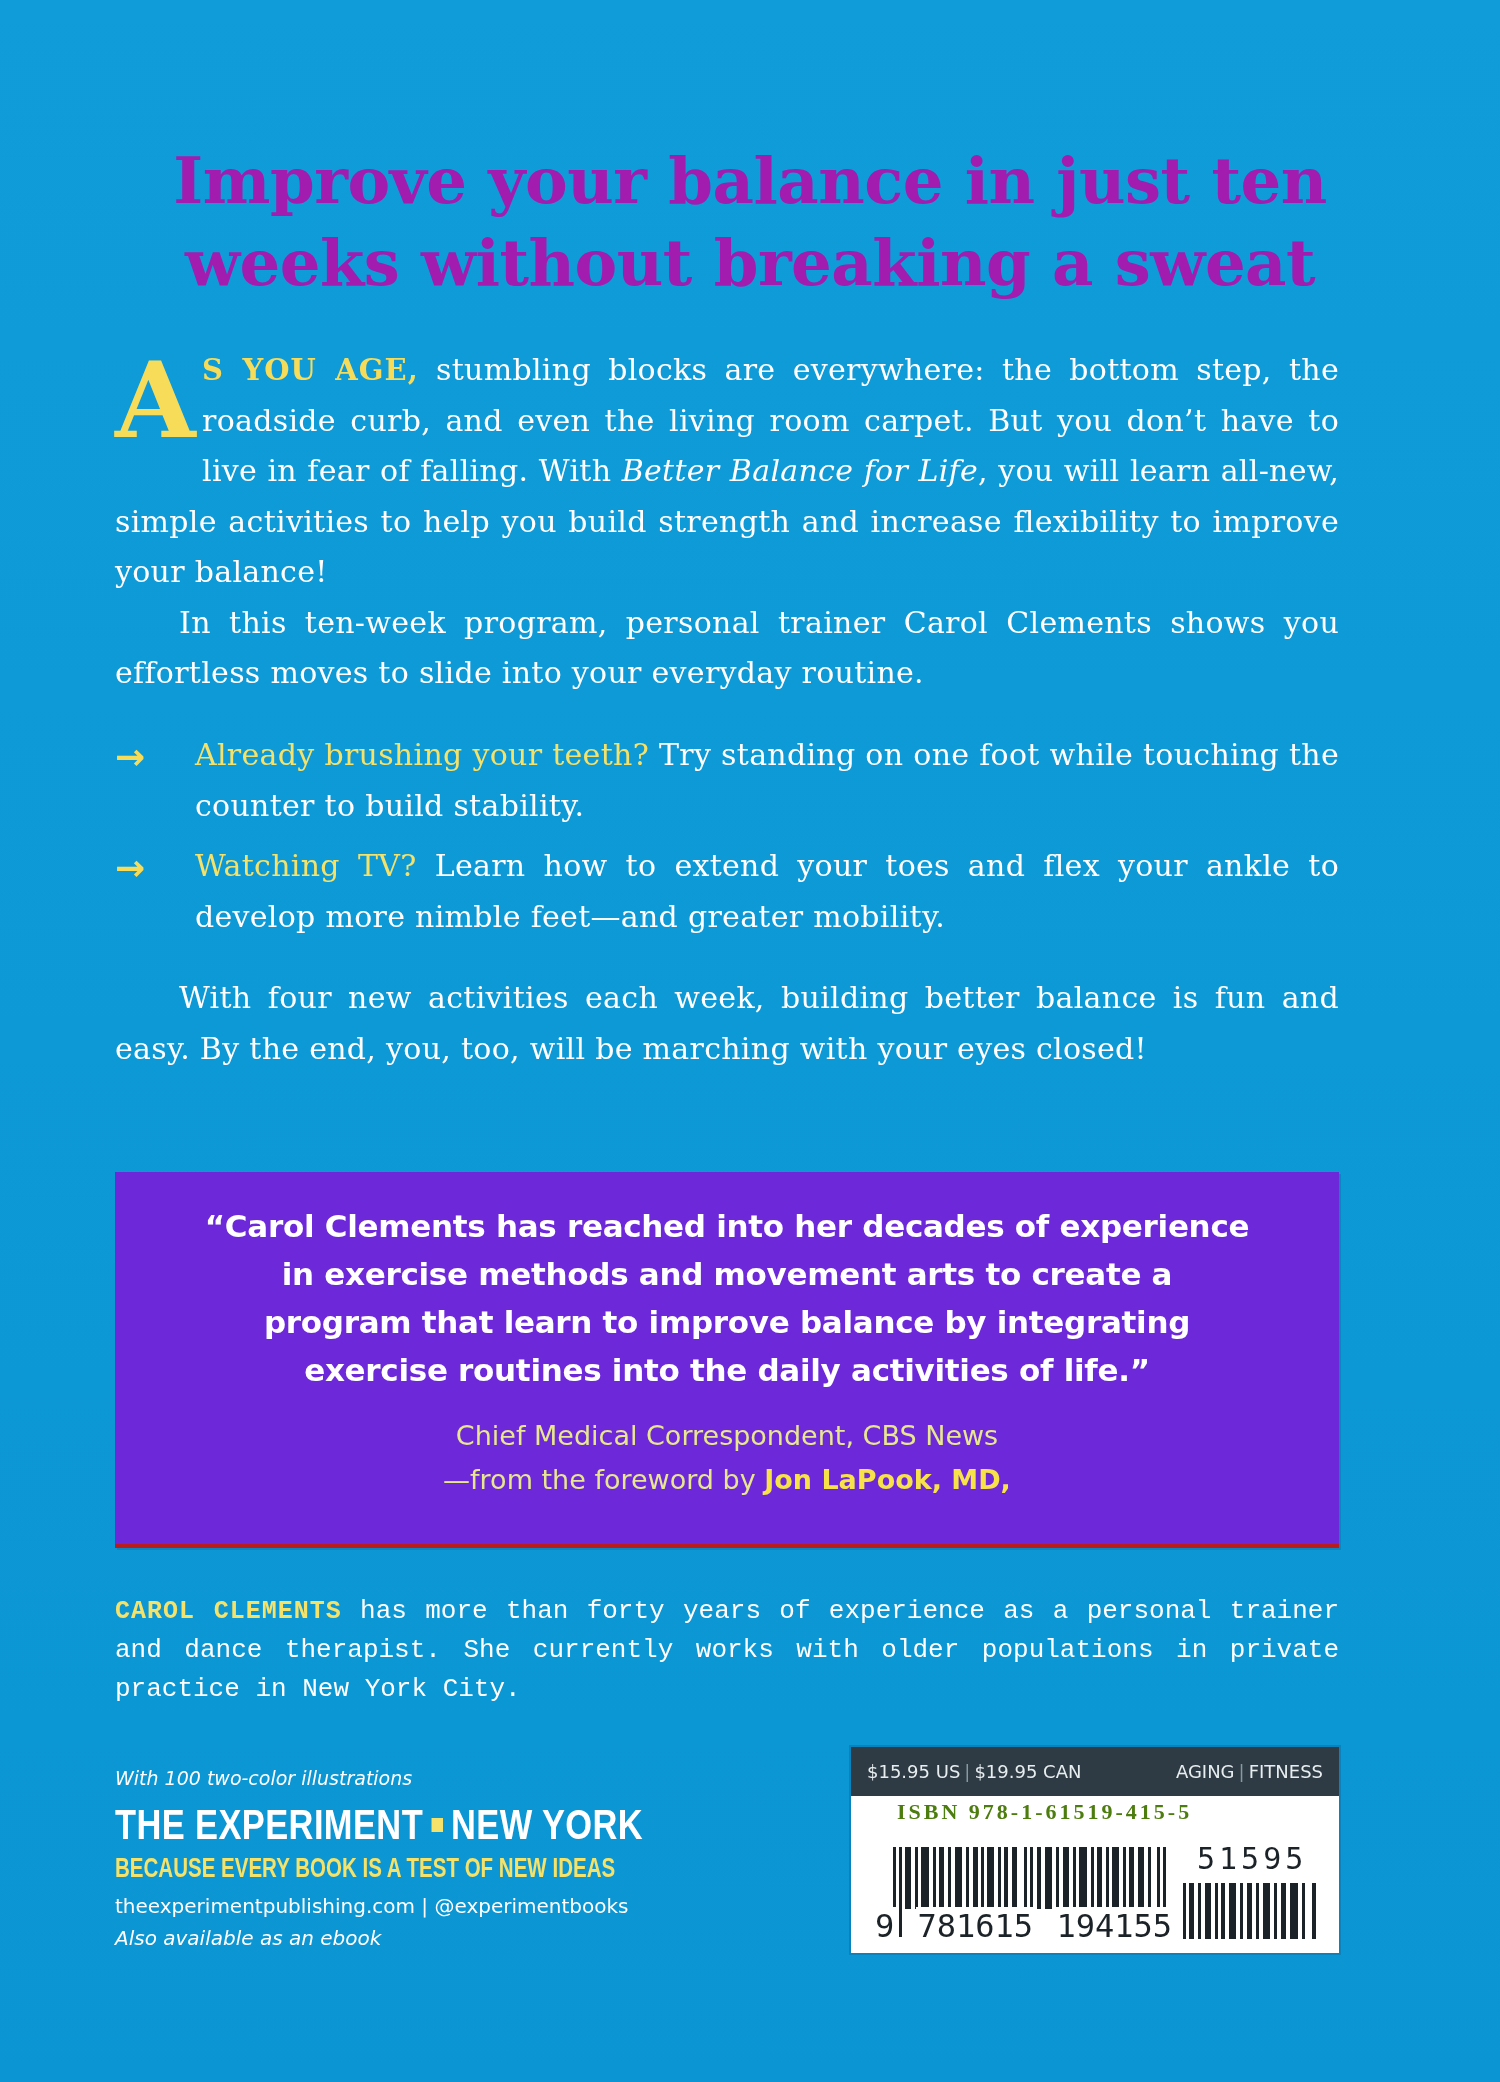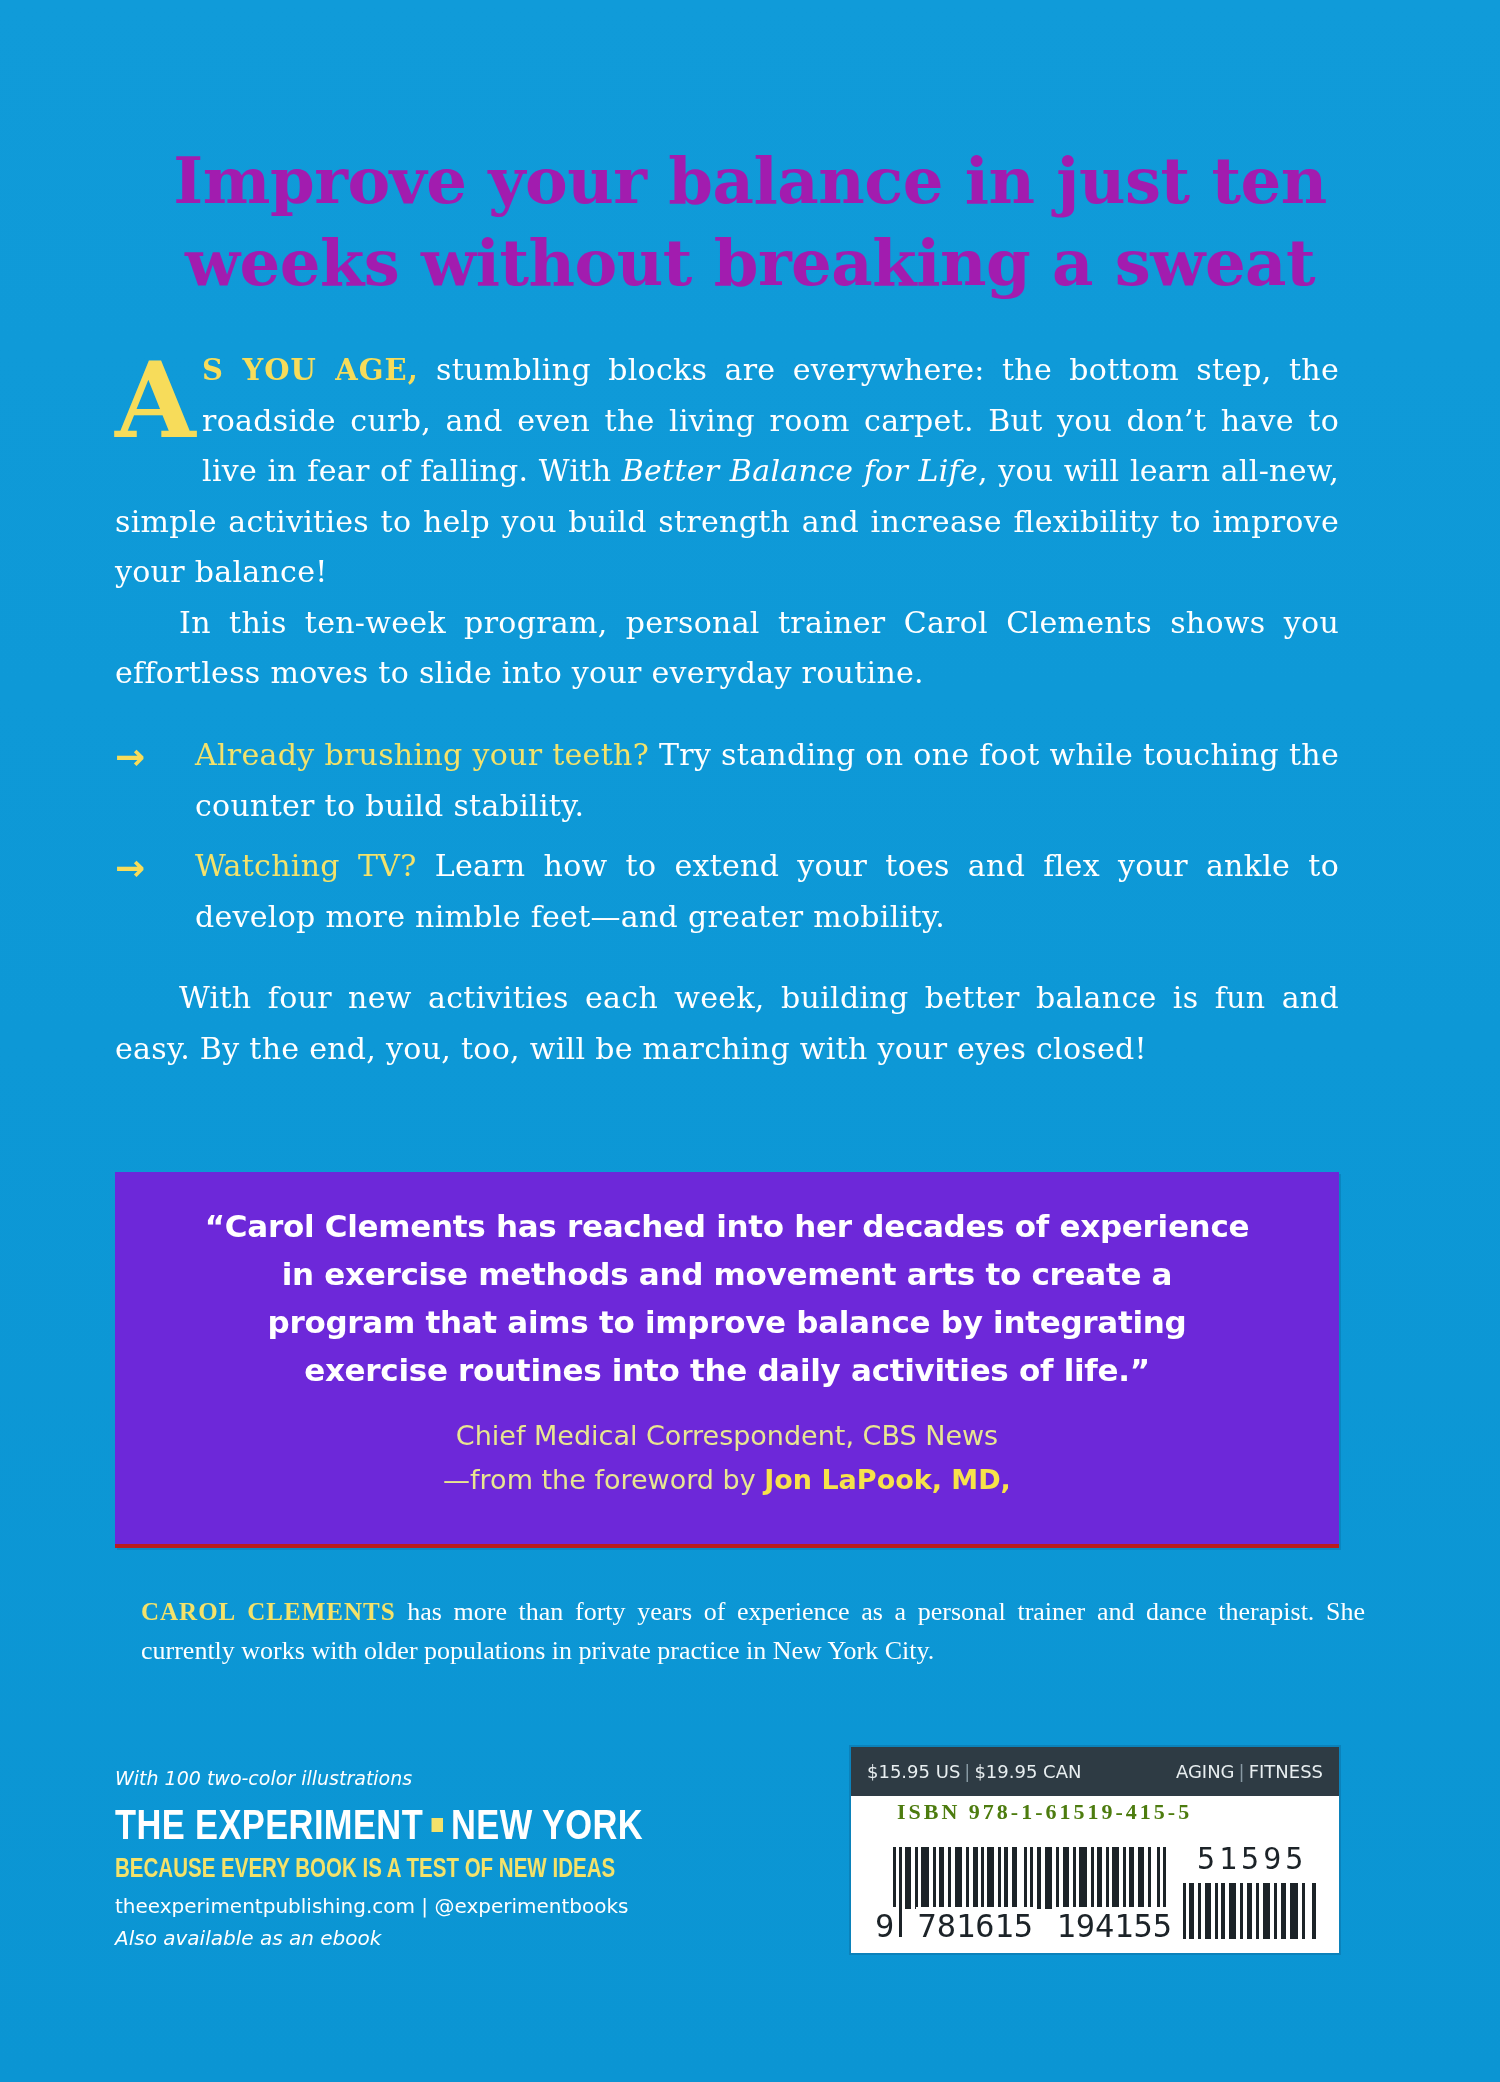--- a/index.html
+++ b/index.html
@@ -75,23 +75,23 @@
   .attribution {
     position: absolute; left: 0; width: 1224px; top: 242px;
     text-align: center;
     font-family: "DejaVu Sans", sans-serif;
     font-size: 27px; line-height: 44px;
     color: #e9e690;
   }
   .attribution .name { color: #f7e24a; font-weight: bold; }
   .bio {
     position: absolute; left: 115px; top: 1592px; width: 1224px;
-    font-family: Liberation Serif, serif;
+    font-family: Liberation Mono, monospace;
     font-size: 26px; line-height: 39px;
-    color: #ffffff; text-align: justify; margin-left: 26px;
+    color: #ffffff; text-align: justify;
   }
   .bio .bio-name { color: #f4e26a; font-weight: bold; letter-spacing: 1px; font-size: 25px; }
   .publisher { position: absolute; left: 115px; top: 1765px; }
   .pub-note {
     font-family: "DejaVu Sans", sans-serif; font-style: italic;
     font-size: 19px; line-height: 26px; color: #ffffff;
   }
   .pub-name {
     font-family: "Liberation Sans", sans-serif; font-weight: bold;
     font-size: 42px; line-height: 52px; margin-top: 8px;
@@ -173,21 +173,21 @@
 </div>
 
 <div class="body-text closing">
   <span class="indent">With four new activities each week, building better balance is fun and easy. By the end, you, too, will be marching with your eyes closed!</span>
 </div>
 
 <div class="quote-box">
   <div class="quote-text">
     <div>“Carol Clements has reached into her decades of experience</div>
     <div>in exercise methods and movement arts to create a</div>
-    <div>program that aims to improve balance by integrating</div>
+    <div>program that learn to improve balance by integrating</div>
     <div>exercise routines into the daily activities of life.”</div>
   </div>
   <div class="attribution">
     <div>Chief Medical Correspondent, CBS News</div>
     <div><span>—from the foreword by </span><span class="name">Jon LaPook, MD,</span></div>
   </div>
 </div>
 
 <div class="bio">
   <span class="bio-name">CAROL CLEMENTS</span><span> has more than forty years of experience as a personal trainer and dance therapist. She currently works with older populations in private practice in New York City.</span>

